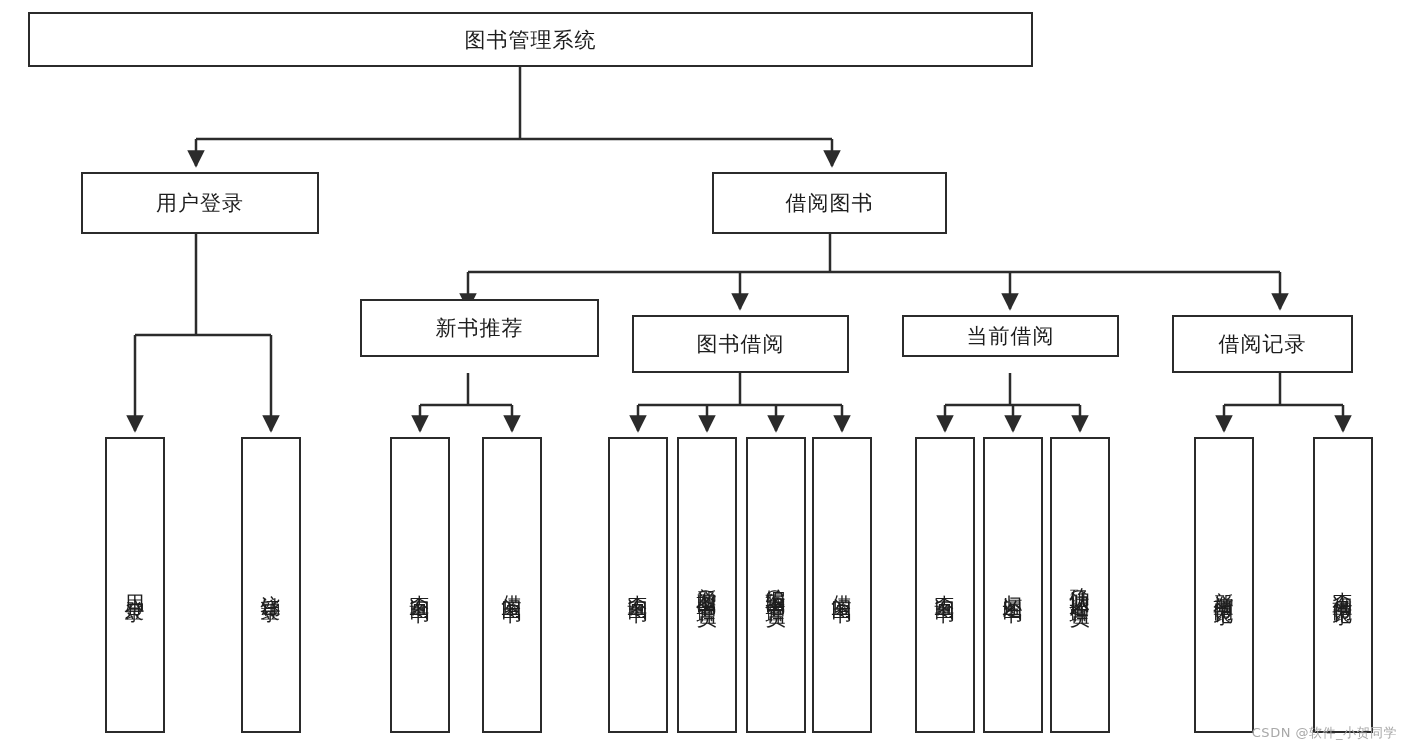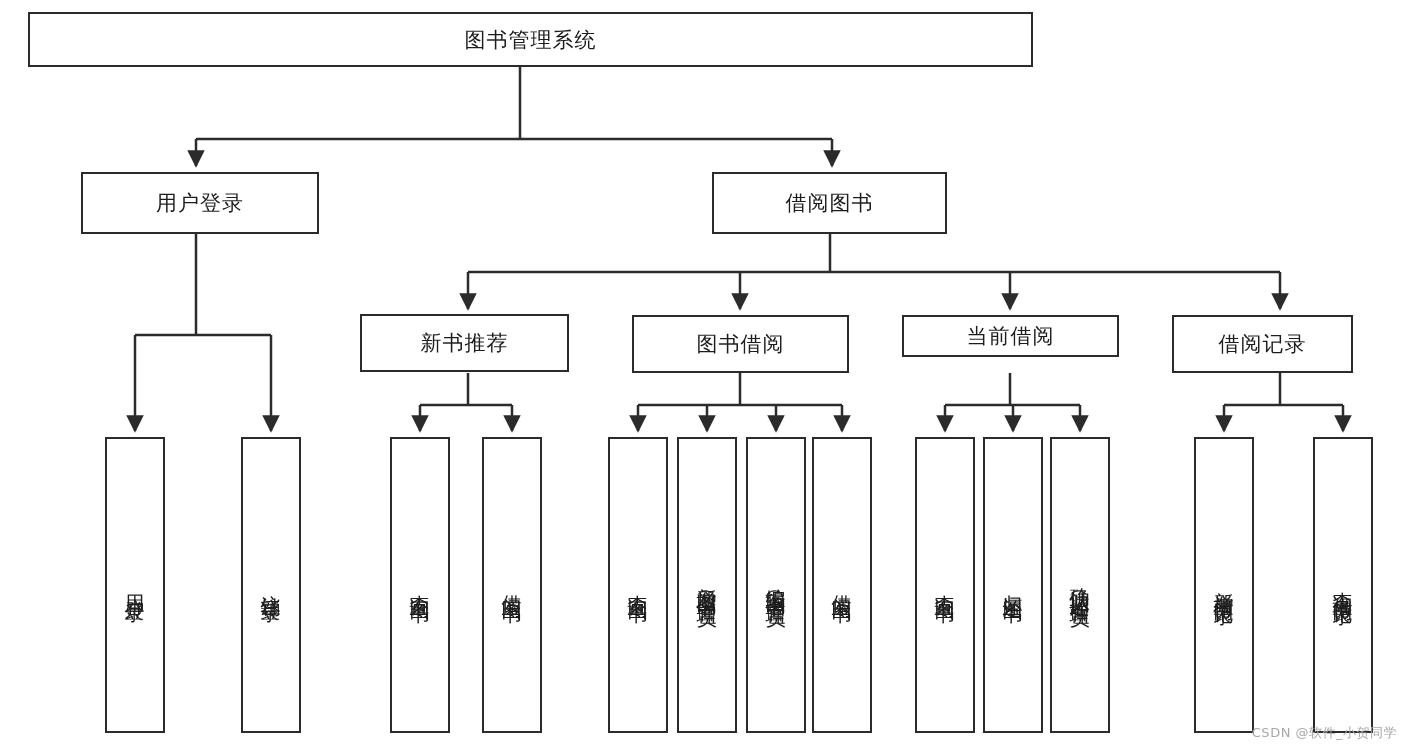--- a/index.html
+++ b/index.html
@@ -124,21 +124,21 @@
   </div>
 
   <div class="node h-node" style="left:81px; top:172px; width:238px; height:62px;">
     <span class="h-label">用户登录</span>
   </div>
 
   <div class="node h-node" style="left:712px; top:172px; width:235px; height:62px;">
     <span class="h-label">借阅图书</span>
   </div>
 
-  <div class="node h-node" style="left:360px; top:314px; width:209px; height:58px;">
+  <div class="node h-node" style="left:360px; top:299px; width:239px; height:58px;">
     <span class="h-label">新书推荐</span>
   </div>
 
   <div class="node h-node" style="left:632px; top:315px; width:217px; height:58px;">
     <span class="h-label">图书借阅</span>
   </div>
 
   <div class="node h-node" style="left:902px; top:315px; width:217px; height:42px;">
     <span class="h-label">当前借阅</span>
   </div>

